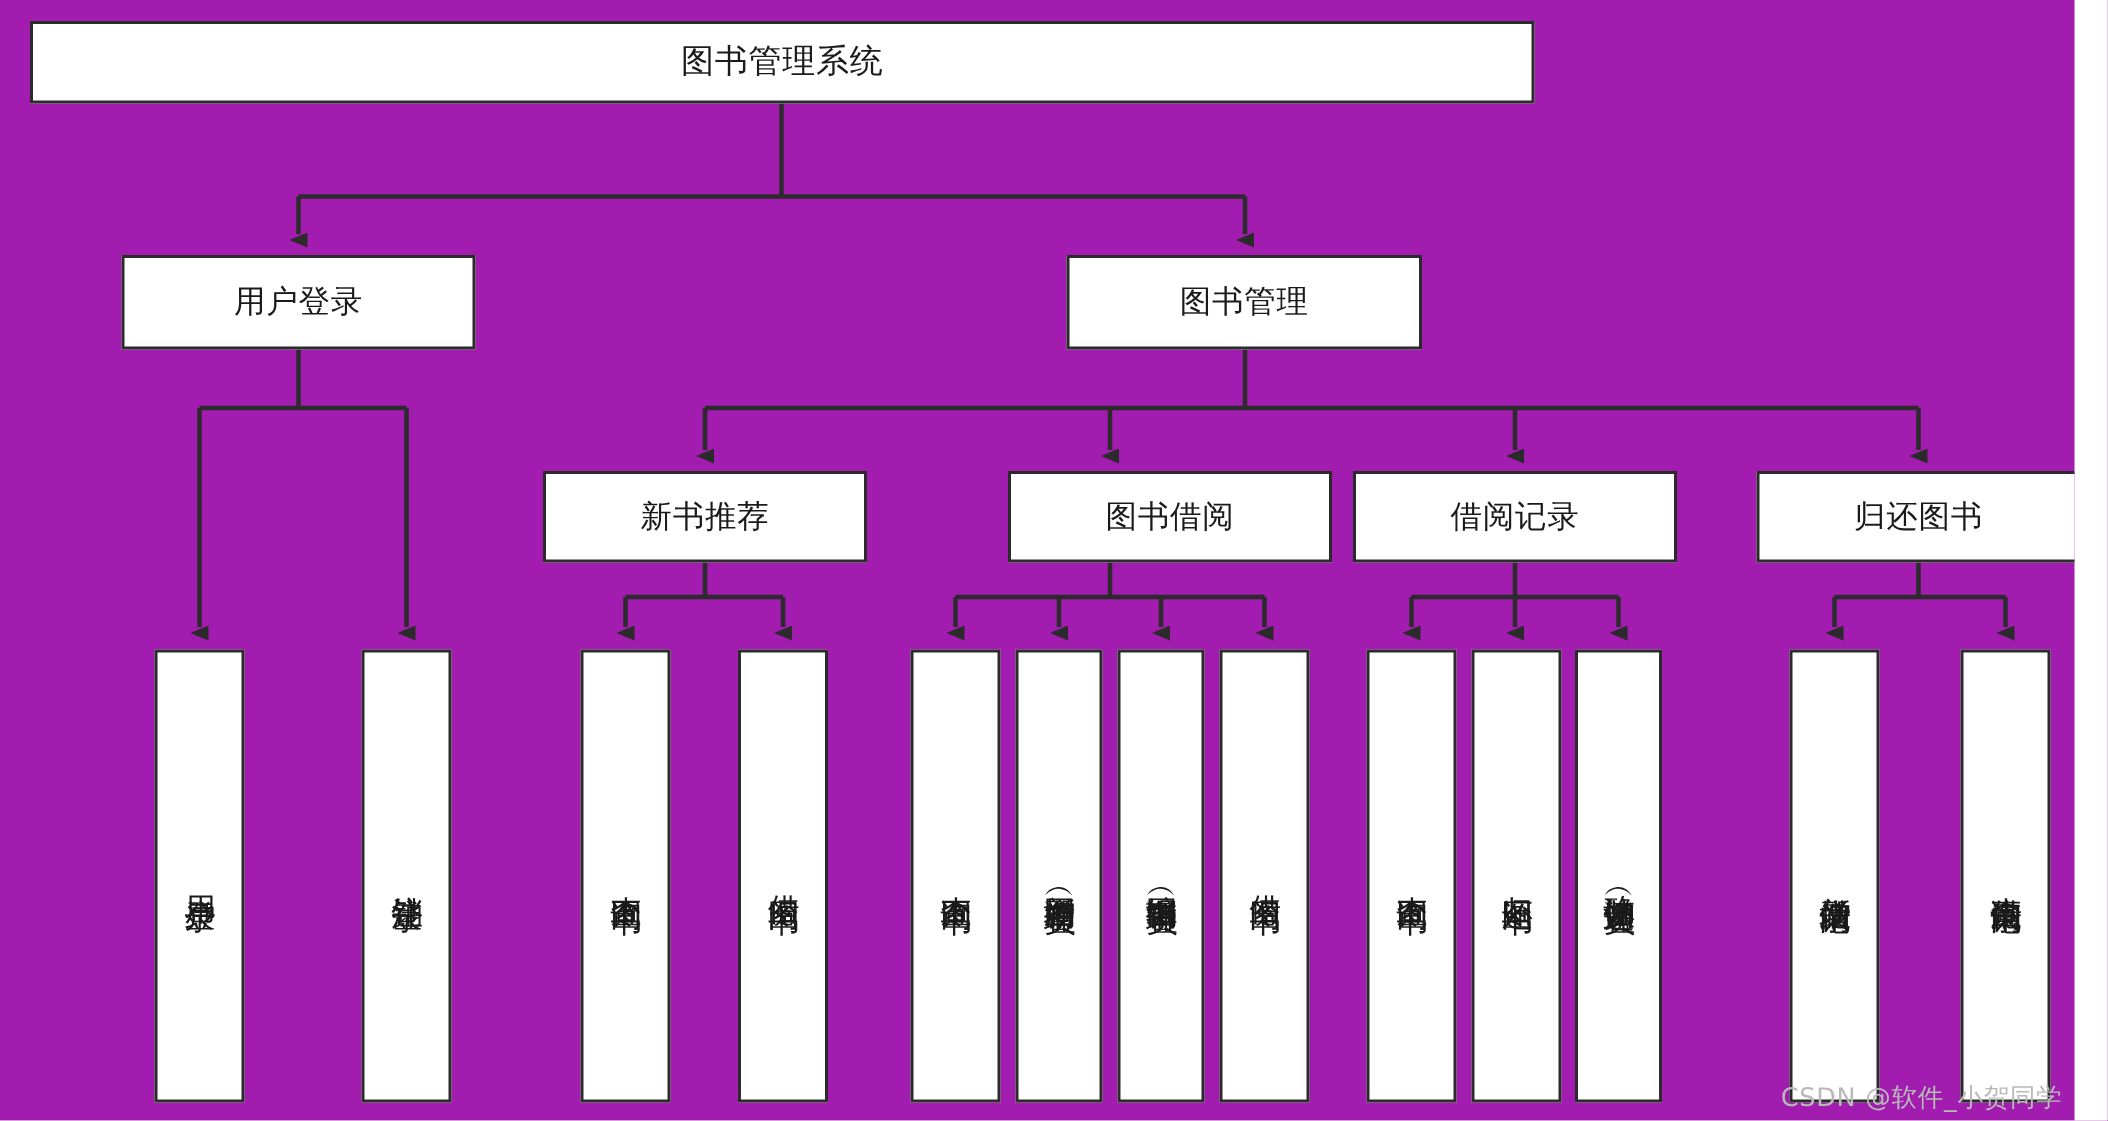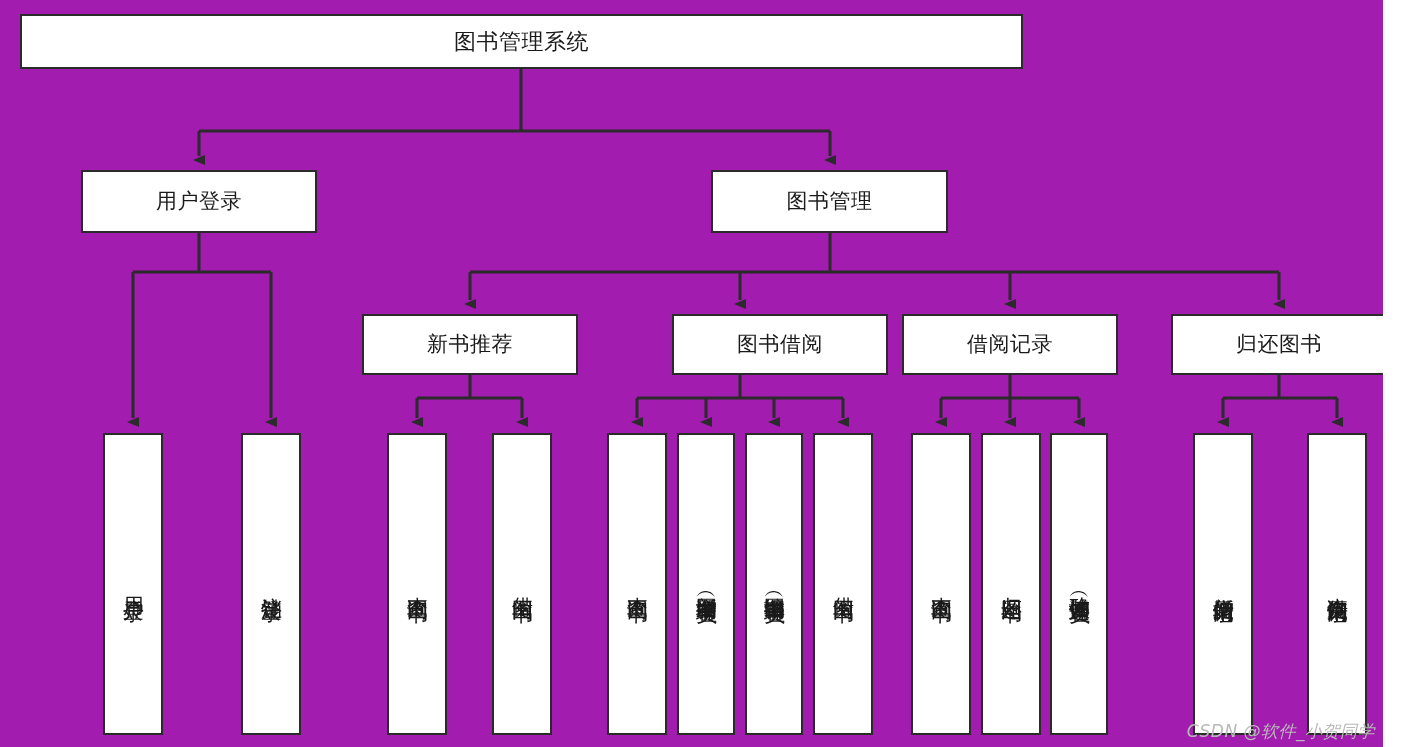--- a/index.html
+++ b/index.html
@@ -73,21 +73,20 @@
   #watermark {
     position: absolute;
     right: 8px;
     bottom: 4px;
     font-size: 17px;
     color: #b9b9b9;
     letter-spacing: 0.5px;
     white-space: nowrap;
     pointer-events: none;
     user-select: none;
-    font-style: italic;
   }
 </style>
 </head>
 <body>
 
 <div id="diagram-root">
 
   <svg id="diagram-svg" viewBox="0 0 1405 747" xmlns="http://www.w3.org/2000/svg">
     <defs>
       <marker id="arrowhead" markerWidth="10" markerHeight="12" refX="1" refY="6" orient="auto" markerUnits="userSpaceOnUse">

